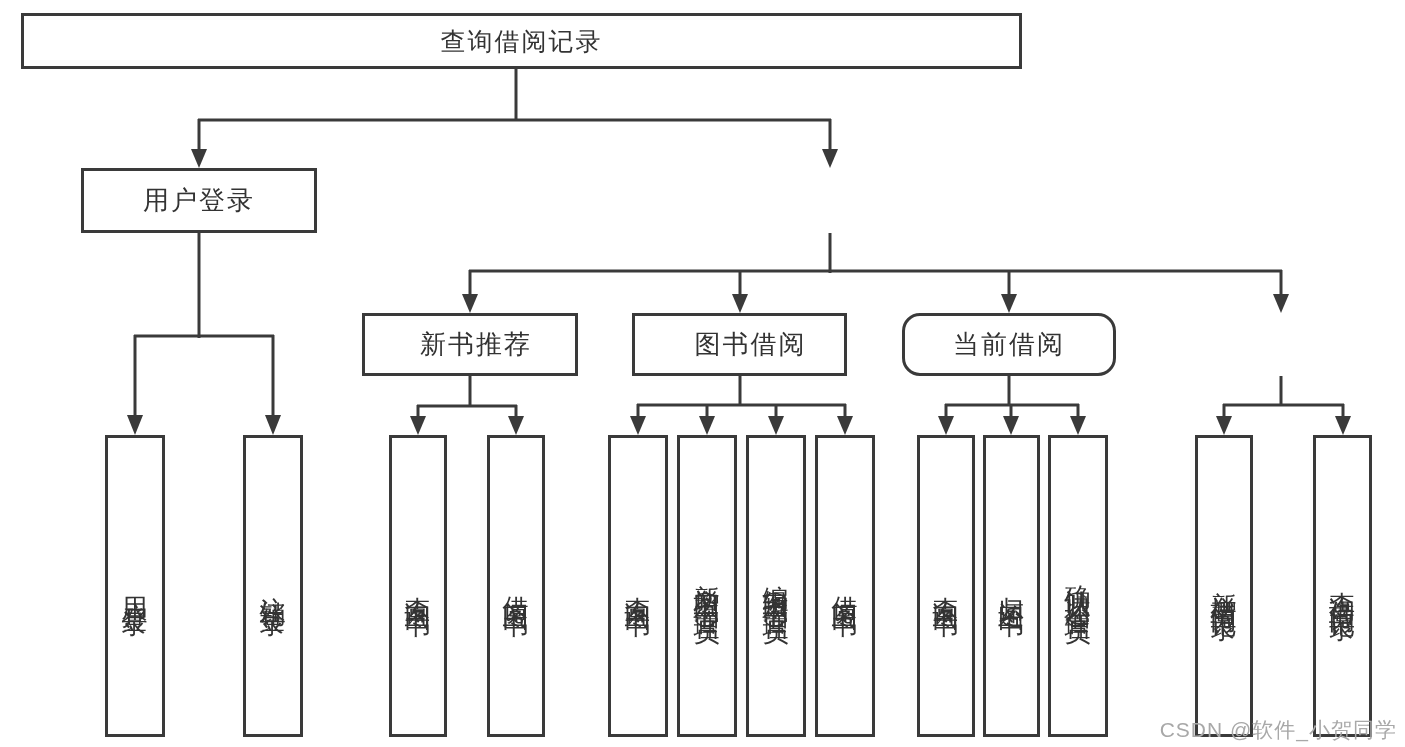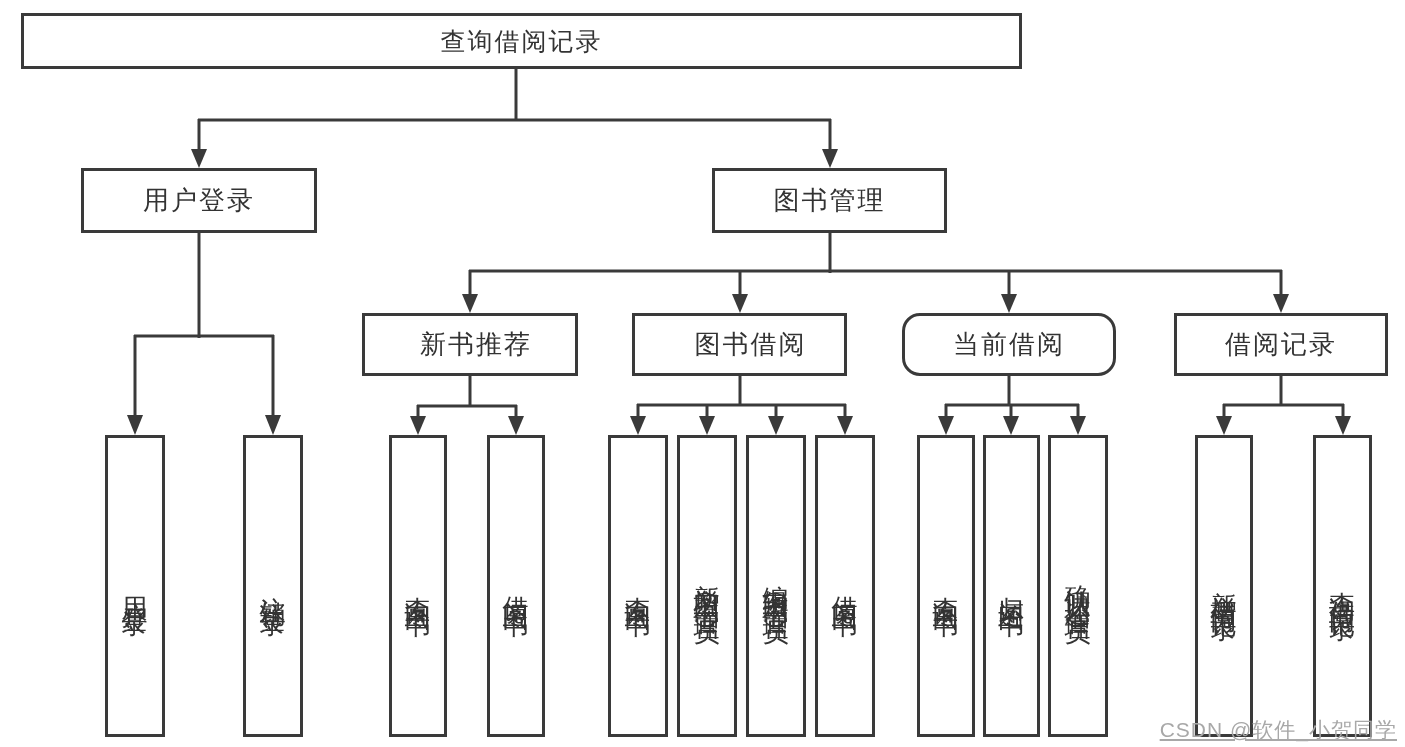--- a/index.html
+++ b/index.html
@@ -43,21 +43,20 @@
     color: #333333;
   }
   .watermark {
     position: absolute;
     top: 716px;
     right: 8px;
     font-size: 21px;
     letter-spacing: 1px;
     color: #a8a8a8;
     white-space: nowrap;
-    text-decoration: underline;
   }
 </style>
 </head>
 <body>
 
 <div class="canvas">
 
   <svg class="connectors" width="1405" height="747" viewBox="0 0 1405 747" xmlns="http://www.w3.org/2000/svg">
     <g stroke="#3a3a3a" stroke-width="3" fill="#3a3a3a">
 
@@ -122,35 +121,29 @@
     </g>
   </svg>
 
   <div class="box" style="left:21px; top:13px; width:1001px; height:56px;">
     <span class="node-label root-label">查询借阅记录</span>
   </div>
 
   <div class="box" style="left:81px; top:168px; width:236px; height:65px;">
     <span class="node-label">用户登录</span>
   </div>
-  <div class="box" style="left:712px; top:168px; width:235px; height:65px;">
-    <span class="node-label">图书管理</span>
-  </div>
 
   <div class="box" style="left:362px; top:313px; width:216px; height:63px;padding-left:12px;">
     <span class="node-label">新书推荐</span>
   </div>
   <div class="box" style="left:632px; top:313px; width:215px; height:63px;padding-left:22px;">
     <span class="node-label">图书借阅</span>
   </div>
   <div class="box" style="left:902px; top:313px; width:214px; height:63px;border-radius:18px;">
     <span class="node-label">当前借阅</span>
-  </div>
-  <div class="box" style="left:1174px; top:313px; width:214px; height:63px;">
-    <span class="node-label">借阅记录</span>
   </div>
 
   <div class="box" style="left:105px; top:435px; width:60px; height:302px;">
     <span class="leaf-label">用户登录</span>
   </div>
   <div class="box" style="left:243px; top:435px; width:60px; height:302px;">
     <span class="leaf-label">注销登录</span>
   </div>
 
   <div class="box" style="left:389px; top:435px; width:58px; height:302px;">

